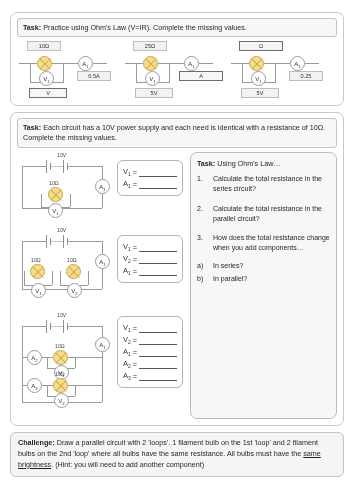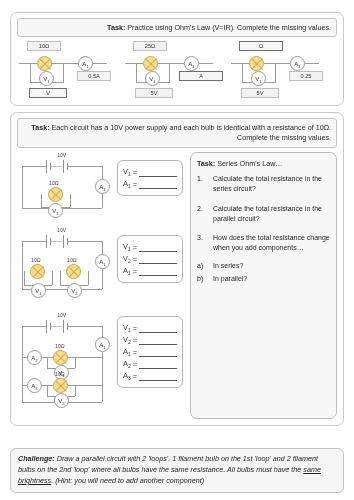--- a/index.html
+++ b/index.html
@@ -32,21 +32,20 @@
     position: relative;
   }
 
   .task-banner {
     border: 1px solid #c4c4c4;
     border-radius: 3px;
     background: #f7f7f7;
     font-size: 7.2px;
     line-height: 1.45;
     padding: 3.5px 5px;
-    text-align: right;
   }
   .task-banner b { font-weight: bold; }
 
   
   .circ-row { display: flex; justify-content: space-between; padding: 4px 2px 0 2px; }
   .circ1 { position: relative; width: 104px; height: 58px; }
 
   .lbl {
     position: absolute;
     border: 1px solid #bdbdbd;
@@ -132,22 +131,21 @@
   .qsub { display: flex; gap: 5px; margin-bottom: 6px; font-size: 7px; }
   .qsub .num { width: 11px; flex-shrink: 0; }
 
   .challenge {
     border: 1px solid #c4c4c4;
     border-radius: 6px;
     background: #f5f5f5;
     font-size: 7.2px;
     line-height: 1.5;
     padding: 5px 7px;
-    margin-top: 22px;
-    font-style: italic;
+    margin-top: 6px;
   }
   .challenge b { font-weight: bold; }
   .challenge u { text-decoration: underline; }
 </style>
 </head>
 <body>
 
 <div class="page">
 
 
@@ -203,21 +201,21 @@
         <div class="lbl" style="left:58px; top:30px; width:34px;">0.25</div>
         <div class="lbl" style="left:10px; top:47px; width:38px;">5V</div>
       </div>
 
     </div>
   </div>
 
   <div class="panel">
     <div class="task-banner">
       <b>Task:</b>
-      <span>Each circuit has a 10V power supply and each bulb is identical with a resistance of 10Ω. Complete the missing values.</span>
+      <span>Each circuit has a 10V power supply and each need is identical with a resistance of 10Ω. Complete the missing values.</span>
     </div>
 
     <div class="t2-body">
       <div class="t2-left">
 
         <div class="circ-block c2a">
           <div class="bat-lbl" style="left:40px; top:0;">10V</div>
           <div class="wire h" style="left:5px; top:14px; width:24px;"></div>
           <div class="bat-plate" style="left:29px; top:8px; width:1px; height:13px;"></div>
           <div class="bat-plate" style="left:33px; top:11px; width:1px; height:7px;"></div>
@@ -364,21 +362,21 @@
               </div>
           </div>
         </div>
 
       </div>
 
       <div class="t2-right">
         <div class="qbox">
           <div class="qtitle">
             <b>Task:</b>
-            <span>Series Ohm's Law…</span>
+            <span>Using Ohm's Law…</span>
           </div>
           <div class="qitem">
             <span class="num">1.</span>
             <span>Calculate the total resistance in the series circuit?</span>
           </div>
           <div class="qitem">
             <span class="num">2.</span>
             <span>Calculate the total resistance in the parallel circuit?</span>
           </div>
           <div class="qitem">

